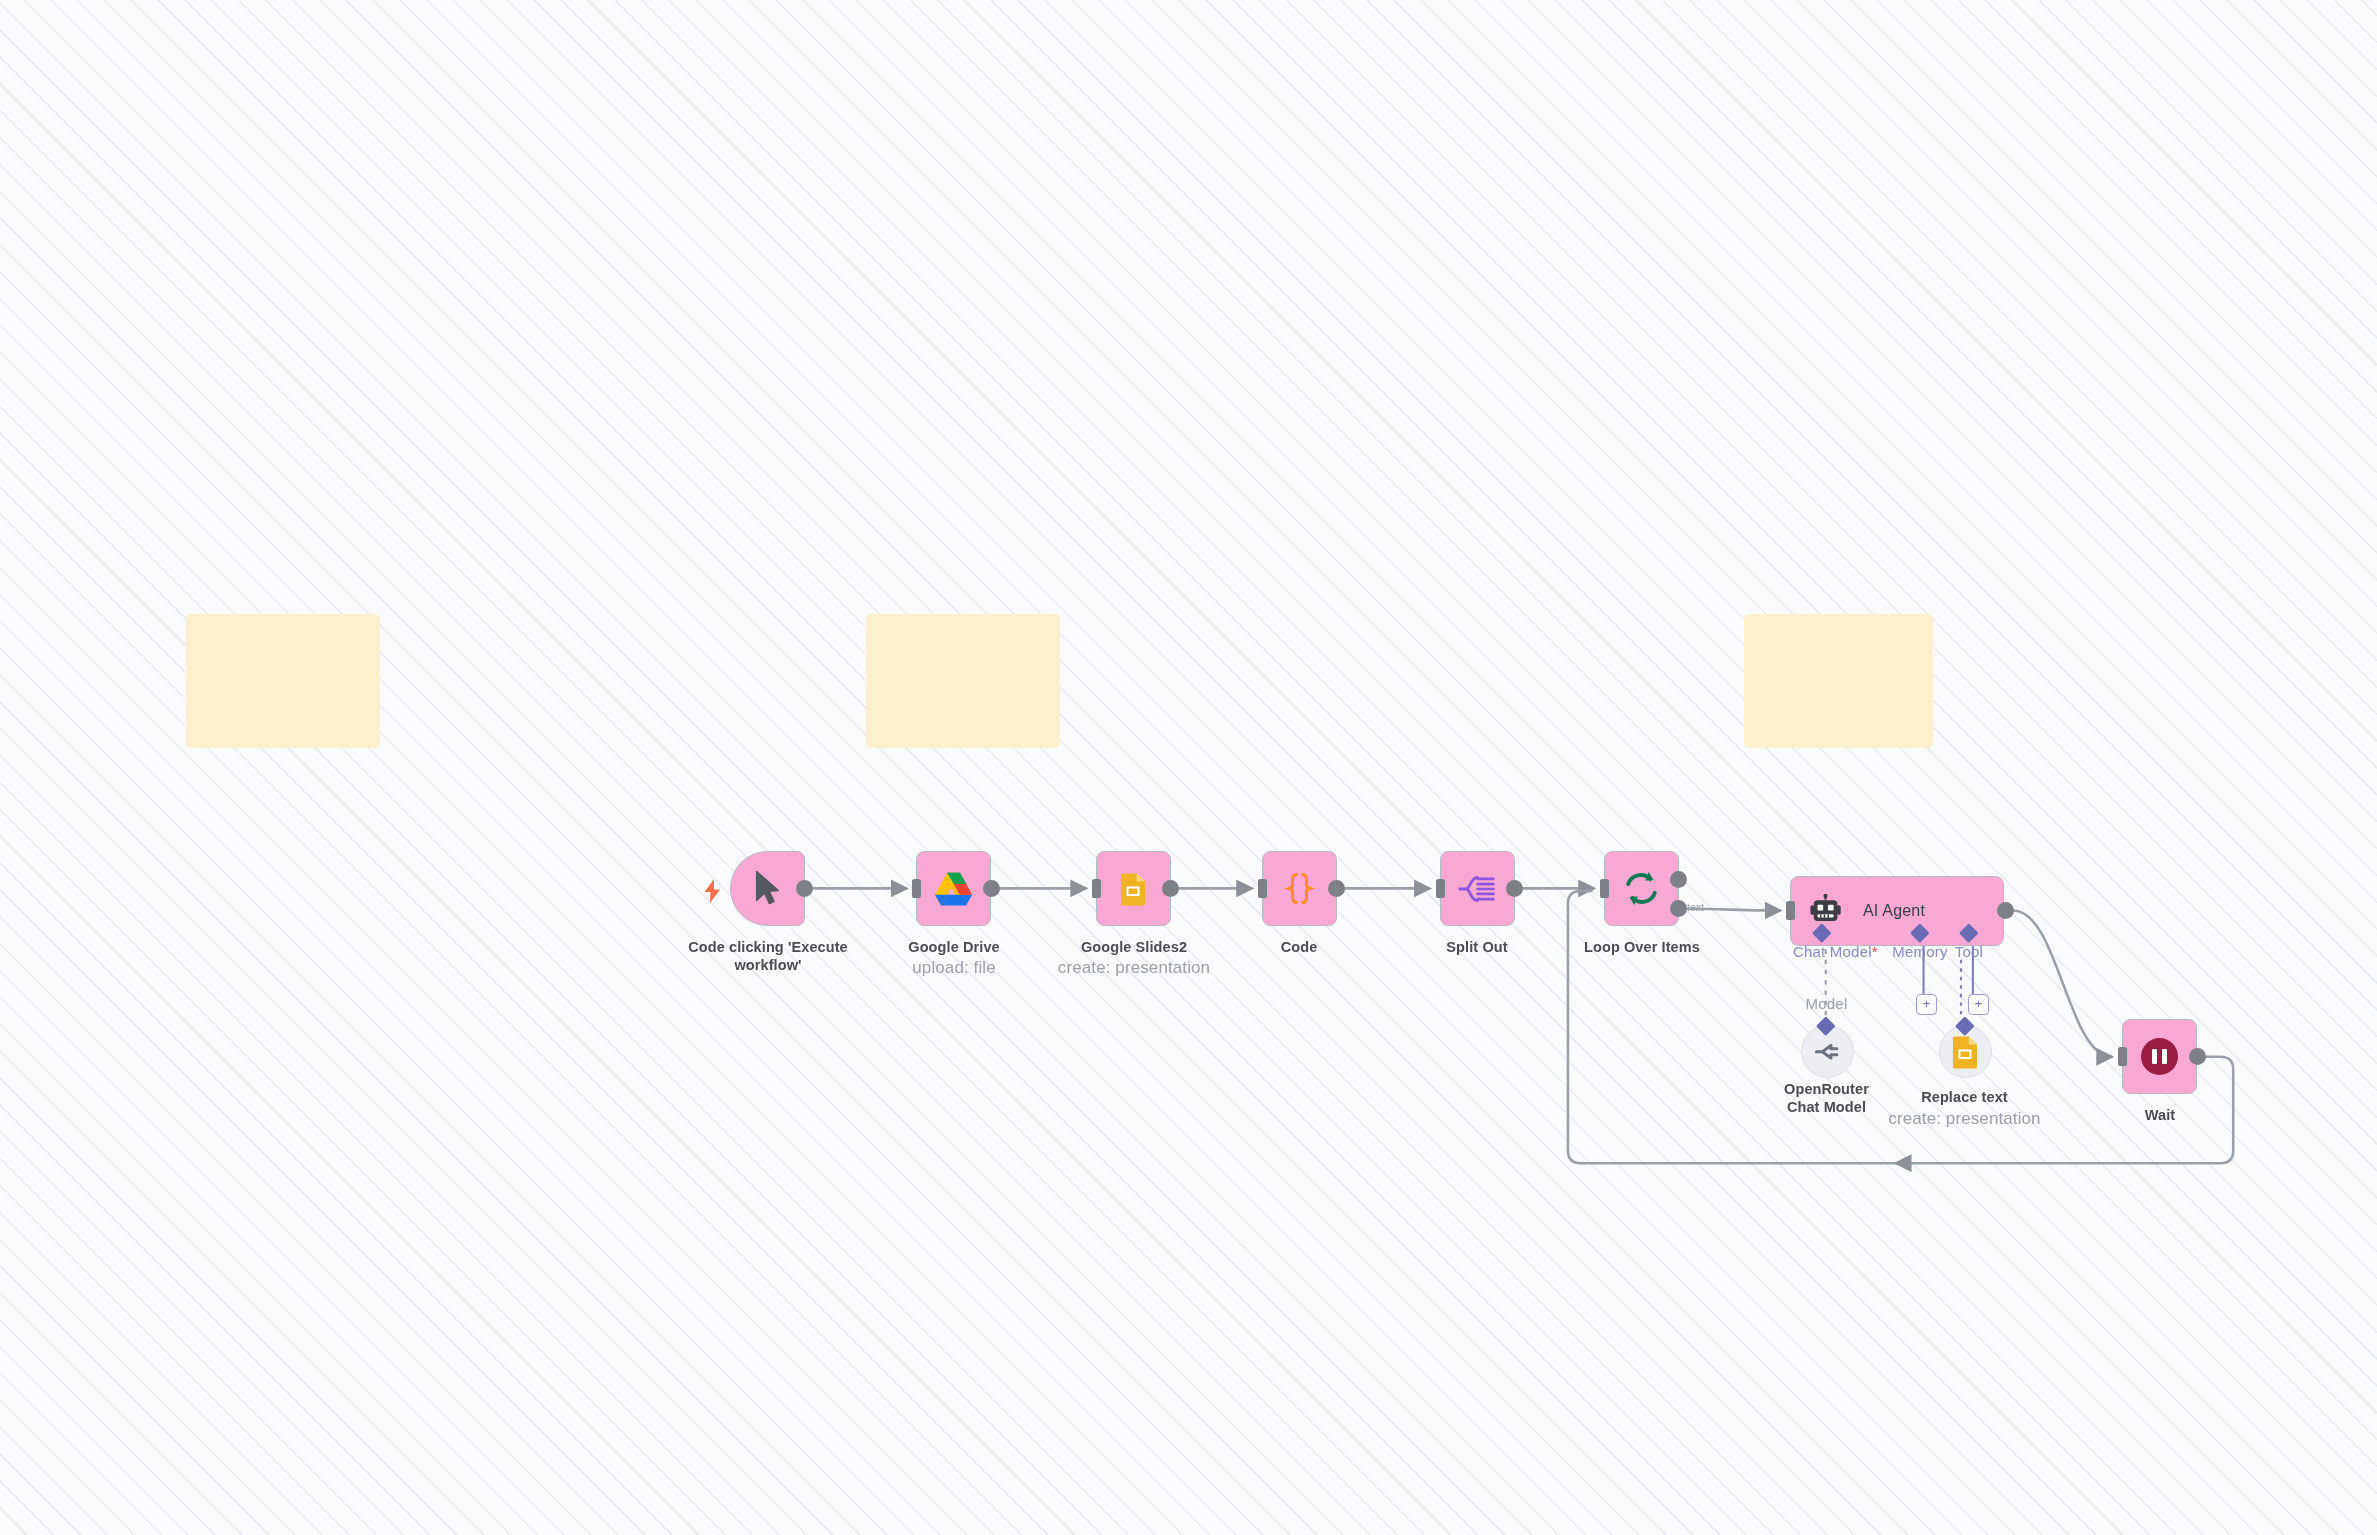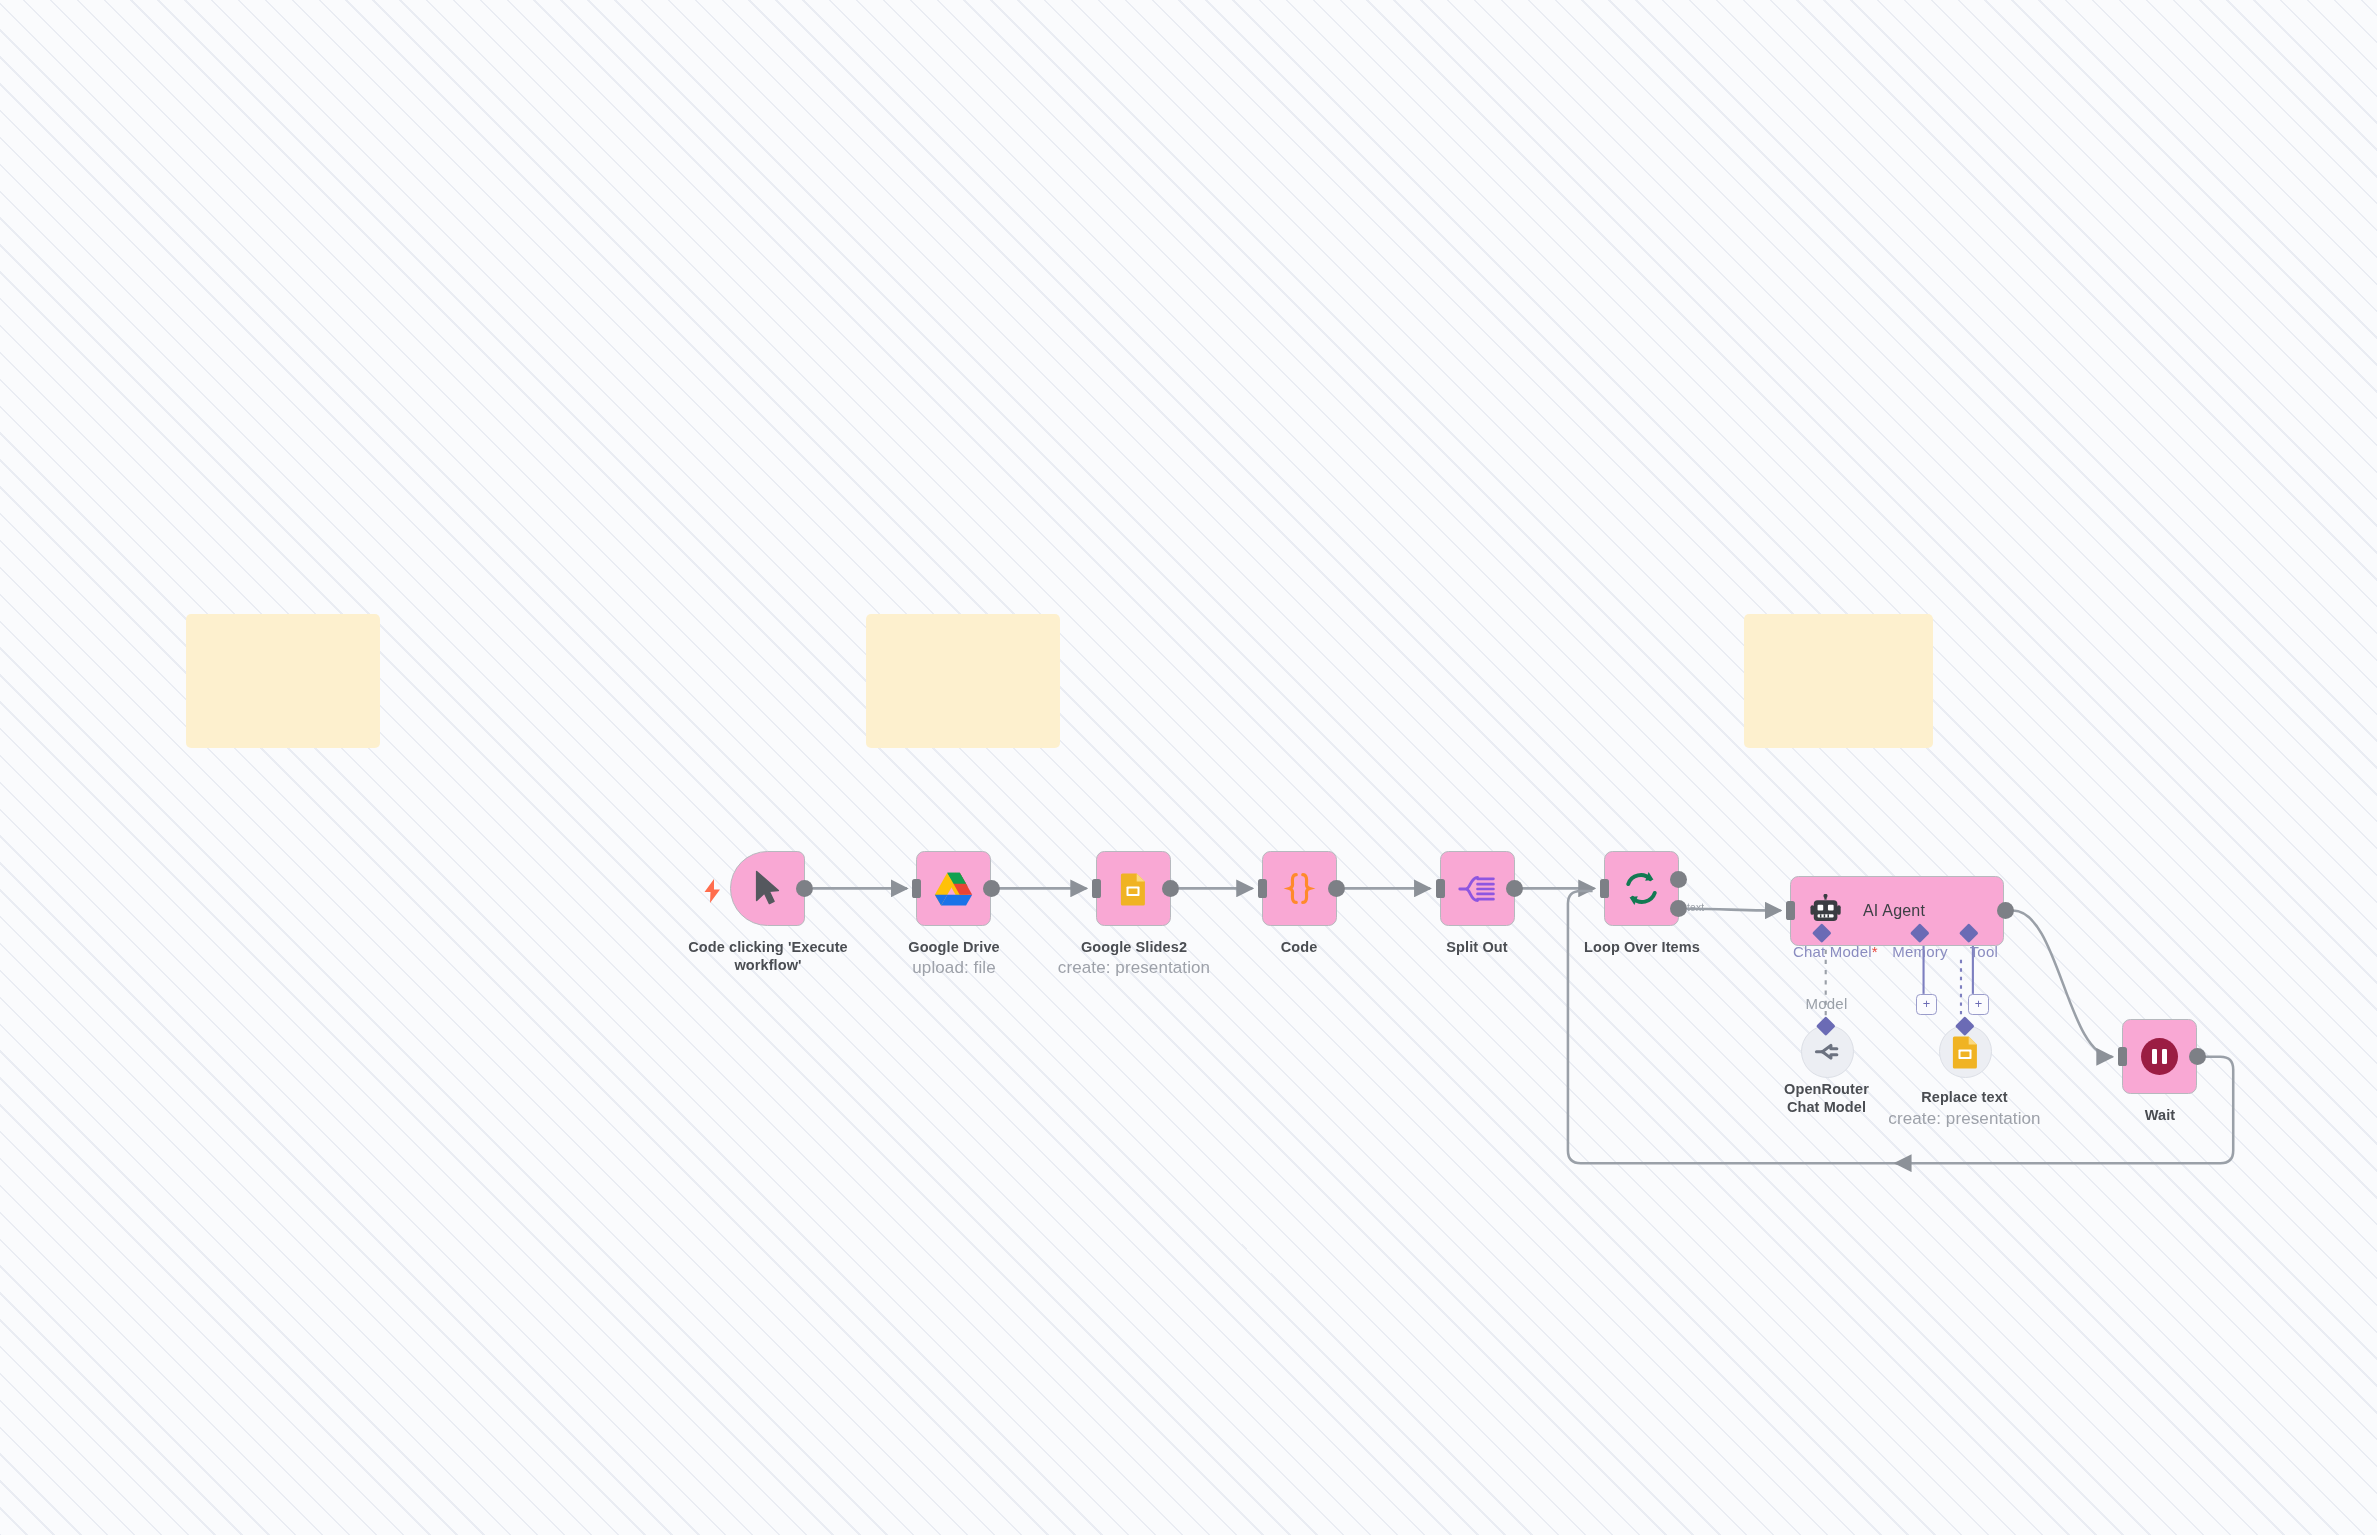--- a/index.html
+++ b/index.html
@@ -332,21 +332,21 @@
     <div class="port-out" style="left: 1670px; top: 900px;"></div>
     <div class="port-in" style="left: 1786px; top: 901px;"></div>
     <div class="port-out" style="left: 1997px; top: 902px;"></div>
     <div class="port-in" style="left: 2118px; top: 1047px;"></div>
     <div class="port-out" style="left: 2189px; top: 1048px;"></div>
     <div class="diamond" style="left: 1815px; top: 926px;"></div>
     <div class="conn-label" style="left: 1793px; top: 943px; width: 58px; text-align: center;"><span>Chat Model</span><span class="req">*</span></div>
     <div class="diamond" style="left: 1913px; top: 926px;"></div>
     <div class="conn-label" style="left: 1891px; top: 943px; width: 58px; text-align: center;"><span>Memory</span></div>
     <div class="diamond" style="left: 1962px; top: 926px;"></div>
-    <div class="conn-label" style="left: 1940px; top: 943px; width: 58px; text-align: right;"><span>Tool</span></div>
+    <div class="conn-label" style="left: 1940px; top: 943px; width: 58px; text-align: center;"><span>Tool</span></div>
     <div class="plus-btn" style="left: 1916px; top: 994px;">+</div>
     <div class="plus-btn" style="left: 1968px; top: 994px;">+</div>
     <div class="subnode" style="left: 1801px; top: 1025px;">
       <span style="display: flex; align-items: center; justify-content: center;">
         <svg width="29" height="25.5" viewBox="0 0 34 30">
         <path d="M4 15 h7" stroke="#6c7280" stroke-width="3.6" stroke-linecap="round"></path>
         <path d="M11 15 L21 7.5 L21 11.5 L28 11.5" stroke="#6c7280" stroke-width="3.6" fill="none" stroke-linejoin="round" stroke-linecap="round"></path>
         <path d="M11 15 L21 22.5 L21 18.5 L28 18.5" stroke="#6c7280" stroke-width="3.6" fill="none" stroke-linejoin="round" stroke-linecap="round"></path>
       </svg>
       </span>

